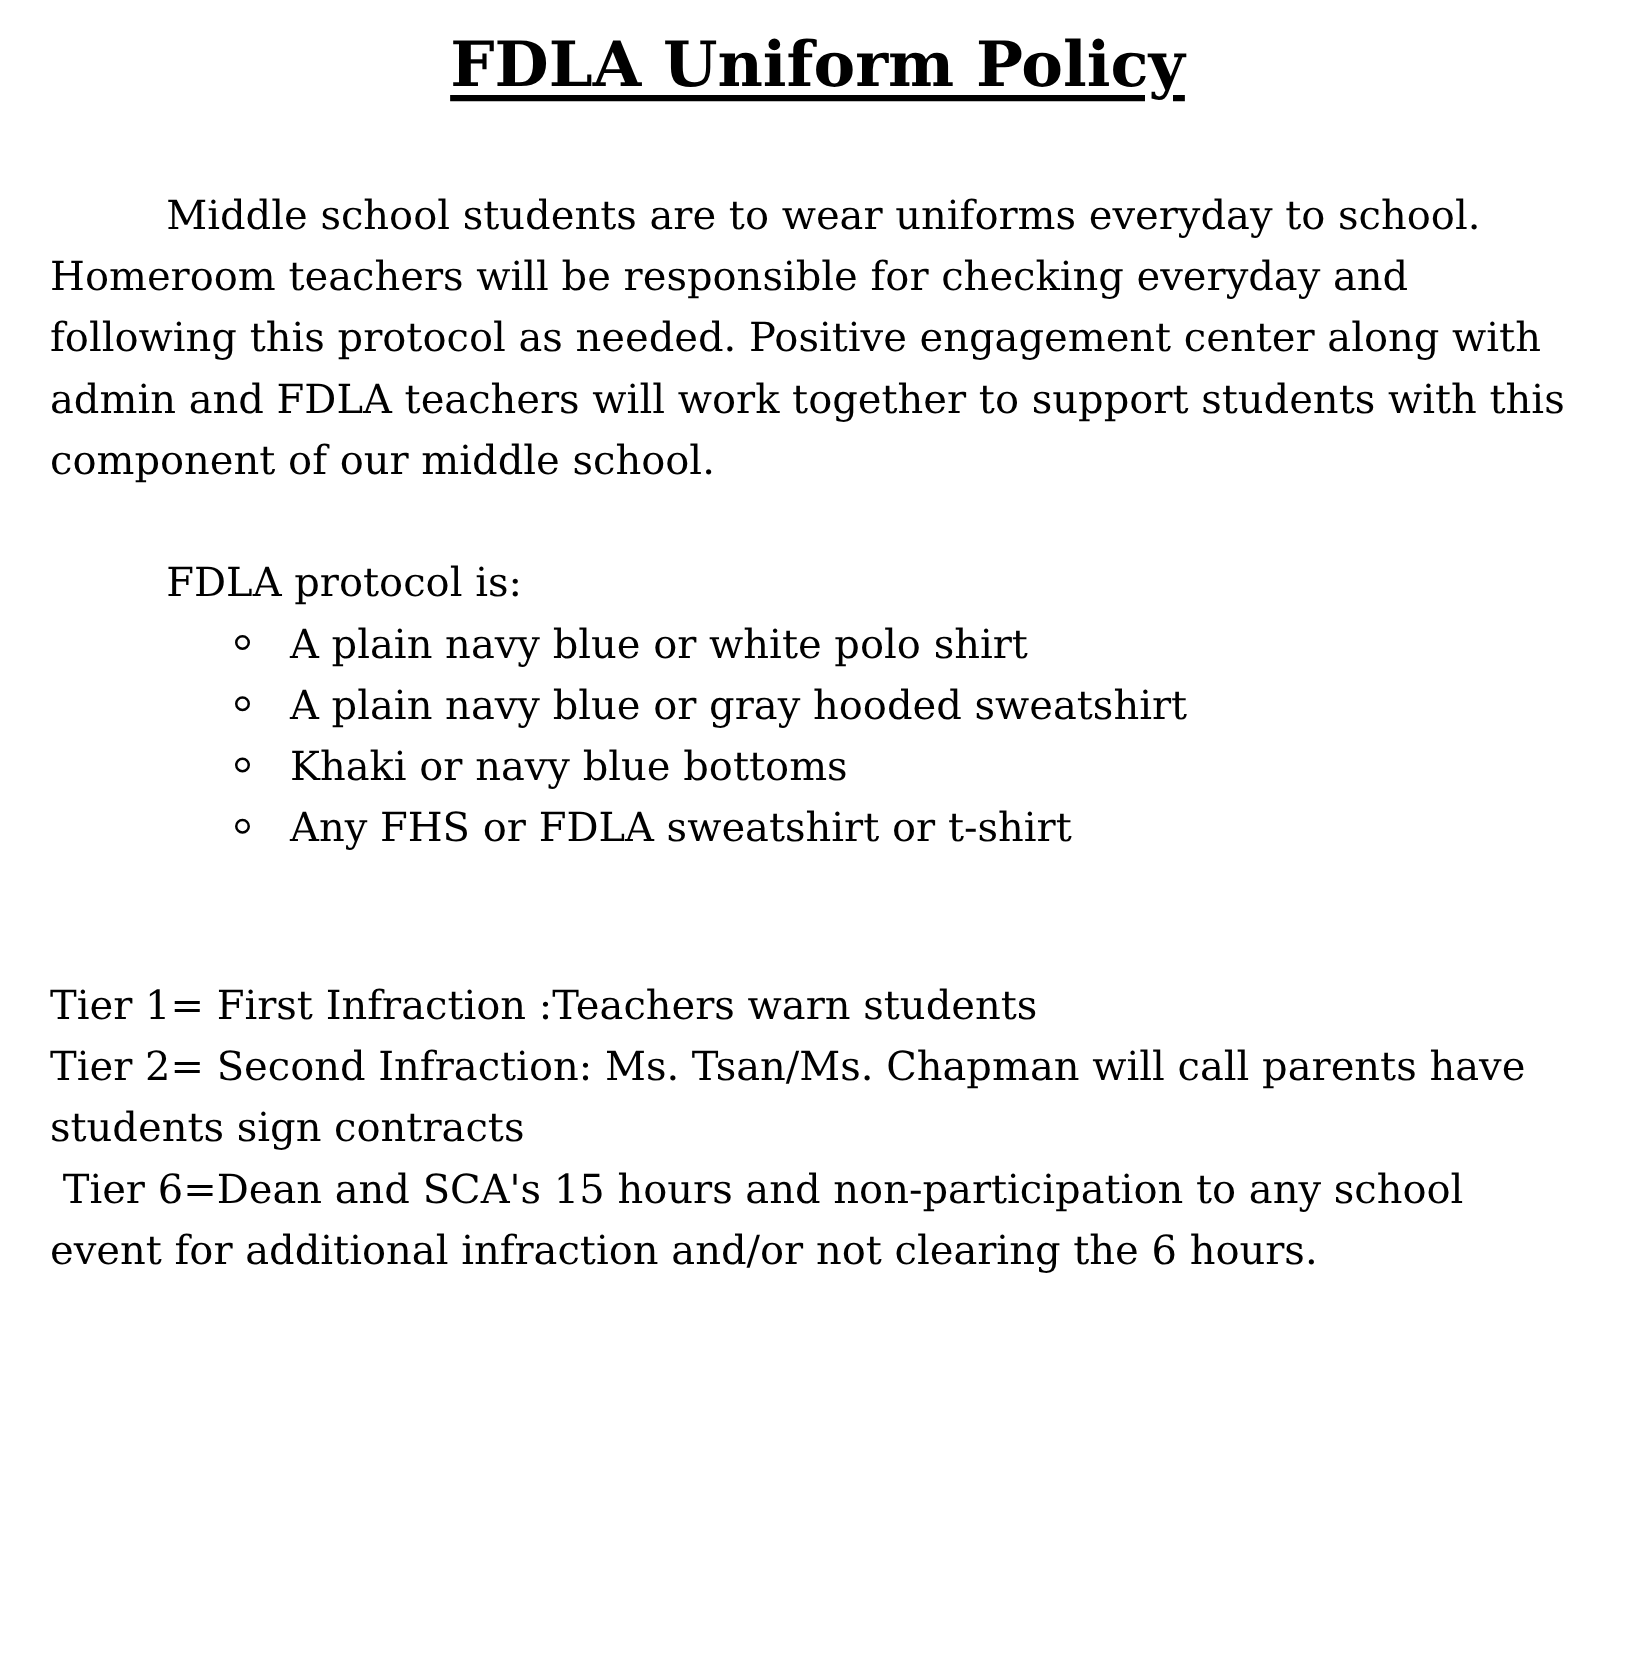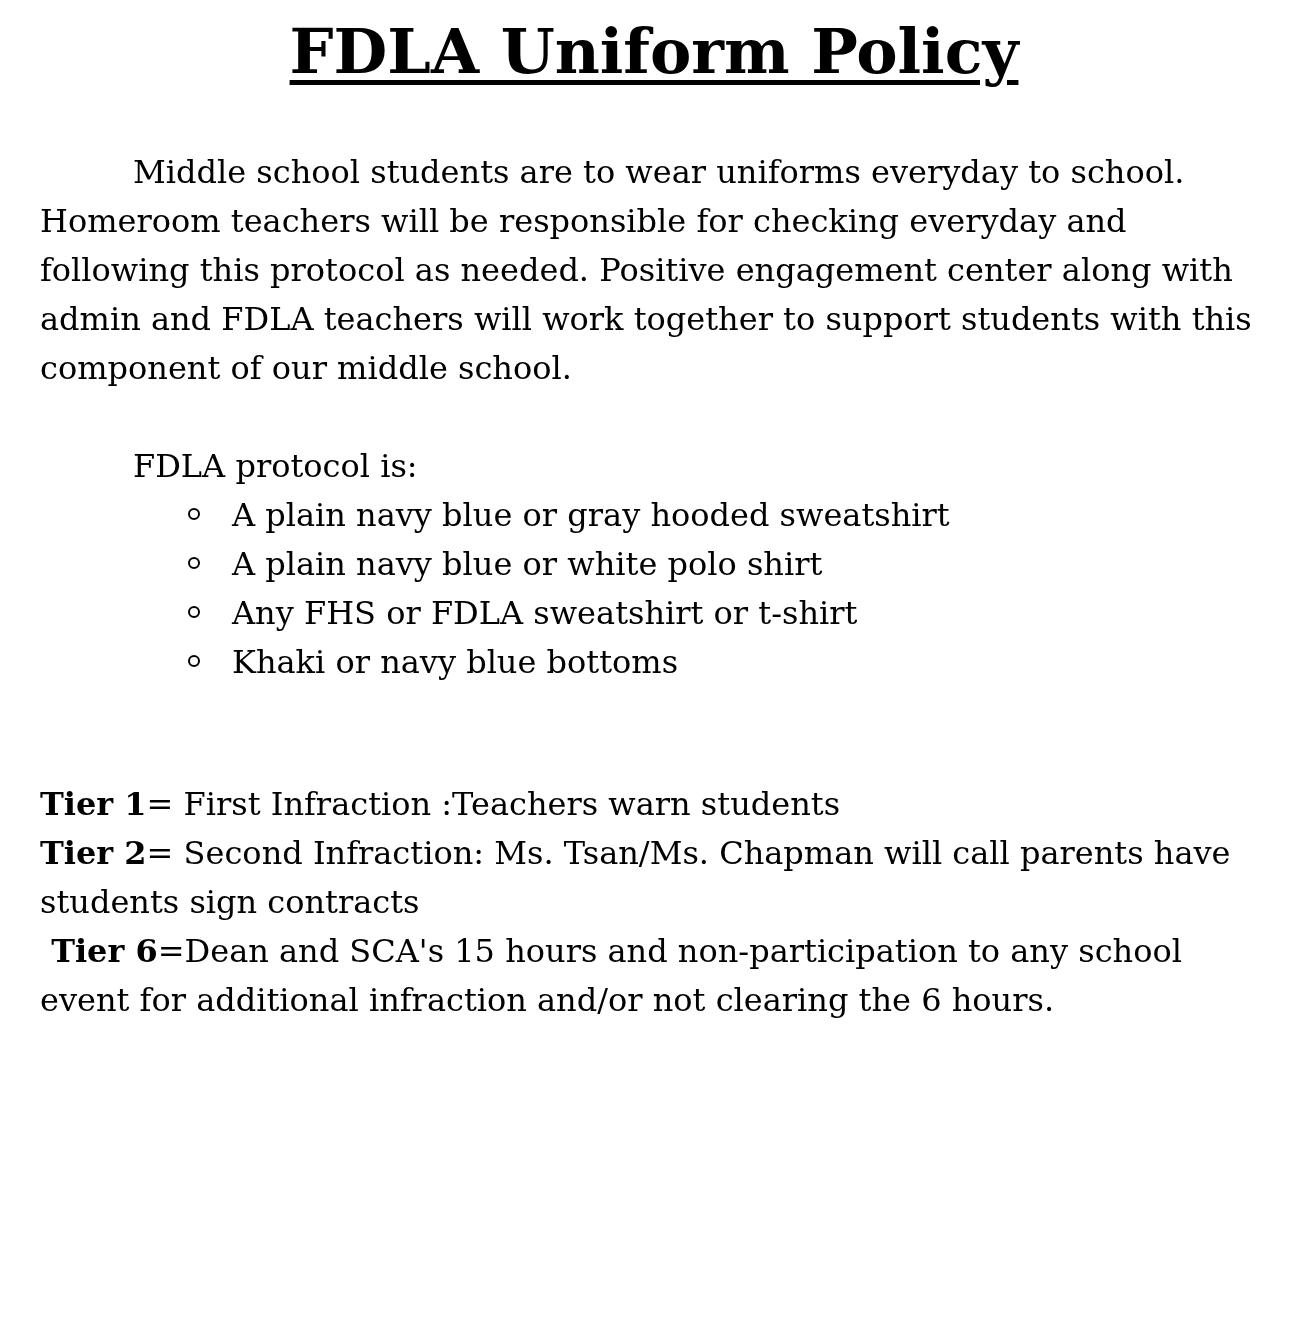--- a/index.html
+++ b/index.html
@@ -17,21 +17,21 @@
       background: #ffffff;
       color: #000000;
       font-family: "DejaVu Serif", "Liberation Serif", serif;
       font-size: 32px;
       line-height: 49px;
       overflow: hidden;
     }
     .doc-title {
       margin: 0;
       text-align: center;
-      font-size: 62px;
+      font-size: 50px;
       line-height: 76px;
       font-weight: bold;
       text-decoration: underline;
       text-decoration-thickness: 5px;
       text-underline-offset: 7px;
     }
     .intro {
       margin: 58px 0 0 0;
       text-indent: 93px;
     }
@@ -59,21 +59,21 @@
       box-sizing: border-box;
       display: inline-block;
     }
     .tiers {
       margin-top: 93px;
     }
     .tier-row {
       margin: 0;
     }
     .tier-label {
-      font-weight: bold;
+      font-weight: normal;
       white-space: pre-wrap;
       margin-top: 12px;
     }
     .tier-text {
       font-weight: normal;
       margin-top: 24px;
     }
   </style>
 </head>
 <body>
@@ -82,33 +82,33 @@
 
   <h1 class="doc-title">FDLA Uniform Policy</h1>
 
   <p class="intro">Middle school students are to wear uniforms everyday to school. Homeroom teachers will be responsible for checking everyday and following this protocol as needed. Positive engagement center along with admin and FDLA teachers will work together to support students with this component of our middle school.</p>
 
   <div class="uniform-heading">FDLA protocol is:</div>
 
   <ul class="uniform-list">
     <li class="uniform-item">
       <span class="bullet"></span>
+      <span class="li-text">A plain navy blue or white polo shirt</span>
+    </li>
+    <li class="uniform-item">
+      <span class="bullet"></span>
       <span class="li-text">A plain navy blue or gray hooded sweatshirt</span>
     </li>
     <li class="uniform-item">
       <span class="bullet"></span>
-      <span class="li-text">A plain navy blue or white polo shirt</span>
+      <span class="li-text">Khaki or navy blue bottoms</span>
     </li>
     <li class="uniform-item">
       <span class="bullet"></span>
       <span class="li-text">Any FHS or FDLA sweatshirt or t-shirt</span>
-    </li>
-    <li class="uniform-item">
-      <span class="bullet"></span>
-      <span class="li-text">Khaki or navy blue bottoms</span>
     </li>
   </ul>
 
   <div class="tiers">
     <p class="tier-row">
       <span class="tier-label">Tier 1</span><span class="tier-text">= First Infraction :Teachers warn students</span>
     </p>
     <p class="tier-row">
       <span class="tier-label">Tier 2</span><span class="tier-text">= Second Infraction: Ms. Tsan/Ms. Chapman will call parents have students sign contracts</span>
     </p>

